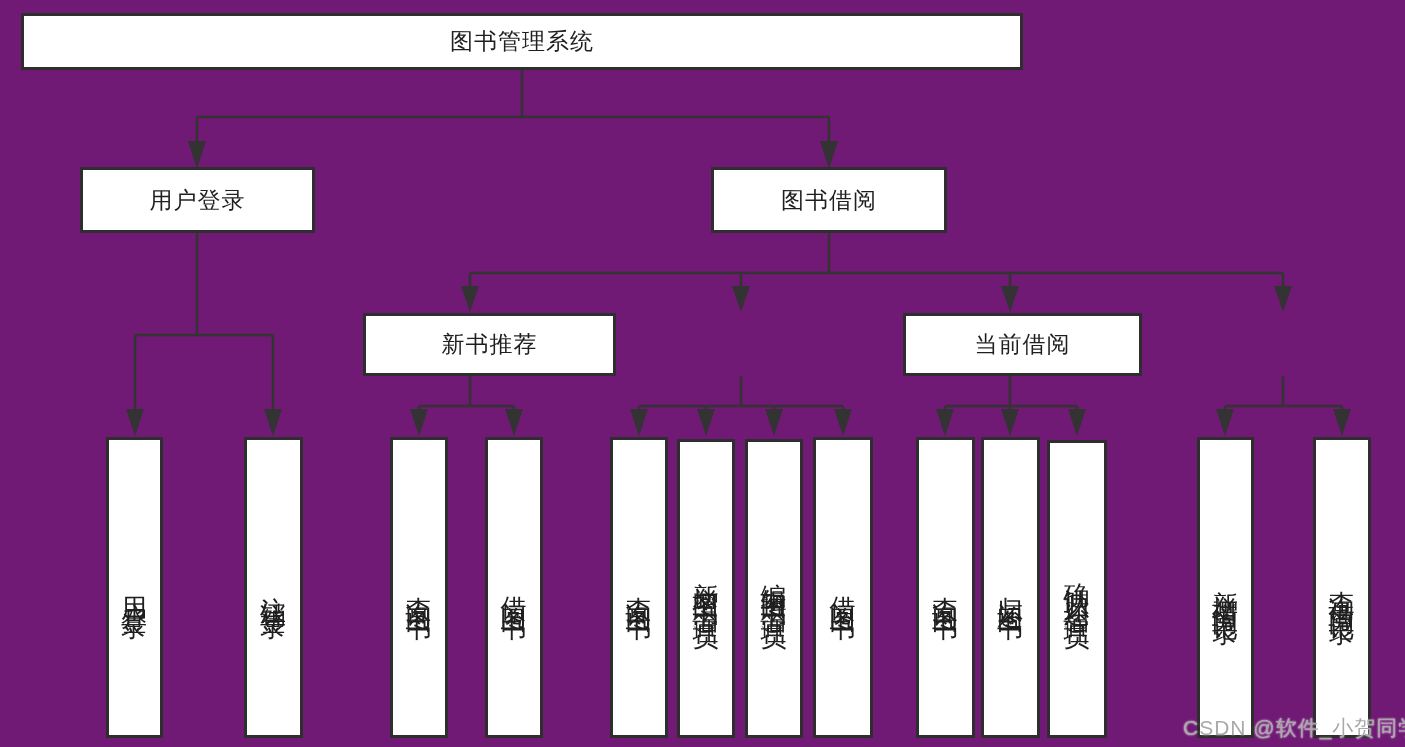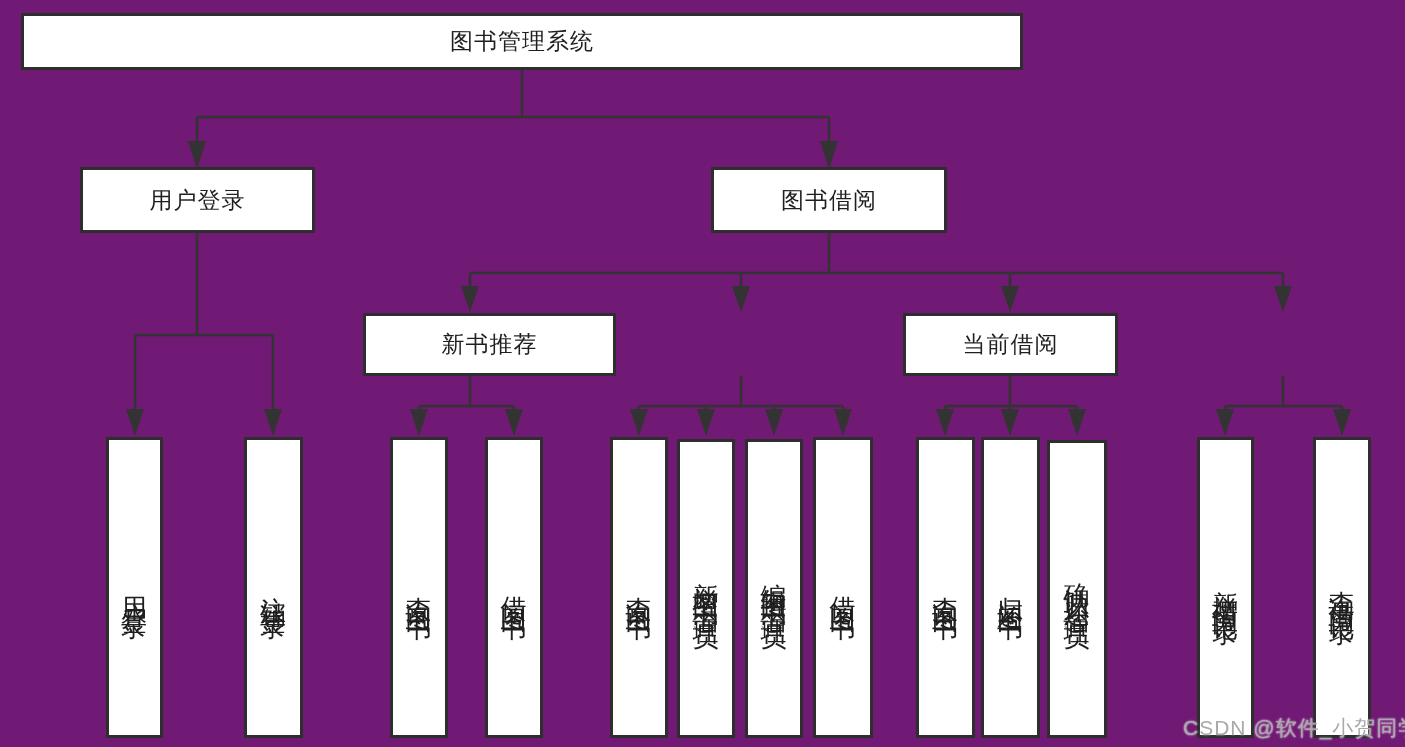--- a/index.html
+++ b/index.html
@@ -66,21 +66,21 @@
   <div class="node h" style="left:80px;top:167px;width:235px;height:66px">
     <span class="lbl">用户登录</span>
   </div>
   <div class="node h" style="left:711px;top:167px;width:236px;height:66px">
     <span class="lbl">图书借阅</span>
   </div>
 
   <div class="node h" style="left:363px;top:313px;width:253px;height:63px">
     <span class="lbl">新书推荐</span>
   </div>
-  <div class="node h" style="left:903px;top:313px;width:215px;height:63px">
+  <div class="node h" style="left:903px;top:313px;width:239px;height:63px">
     <span class="lbl">当前借阅</span>
   </div>
 
   <div class="node v" style="left:106px;top:437px;width:57px;height:301px">
     <span class="vlbl">用户登录</span>
   </div>
   <div class="node v" style="left:244px;top:437px;width:59px;height:301px">
     <span class="vlbl">注销登录</span>
   </div>
 

